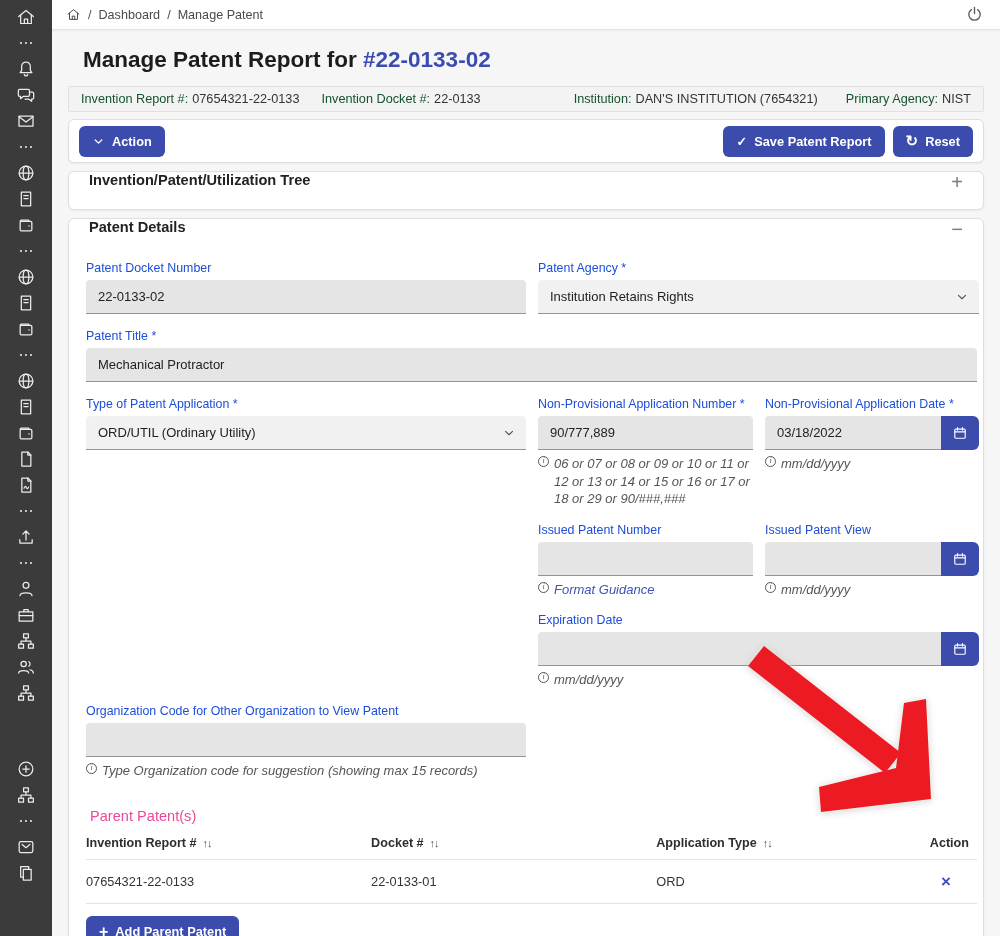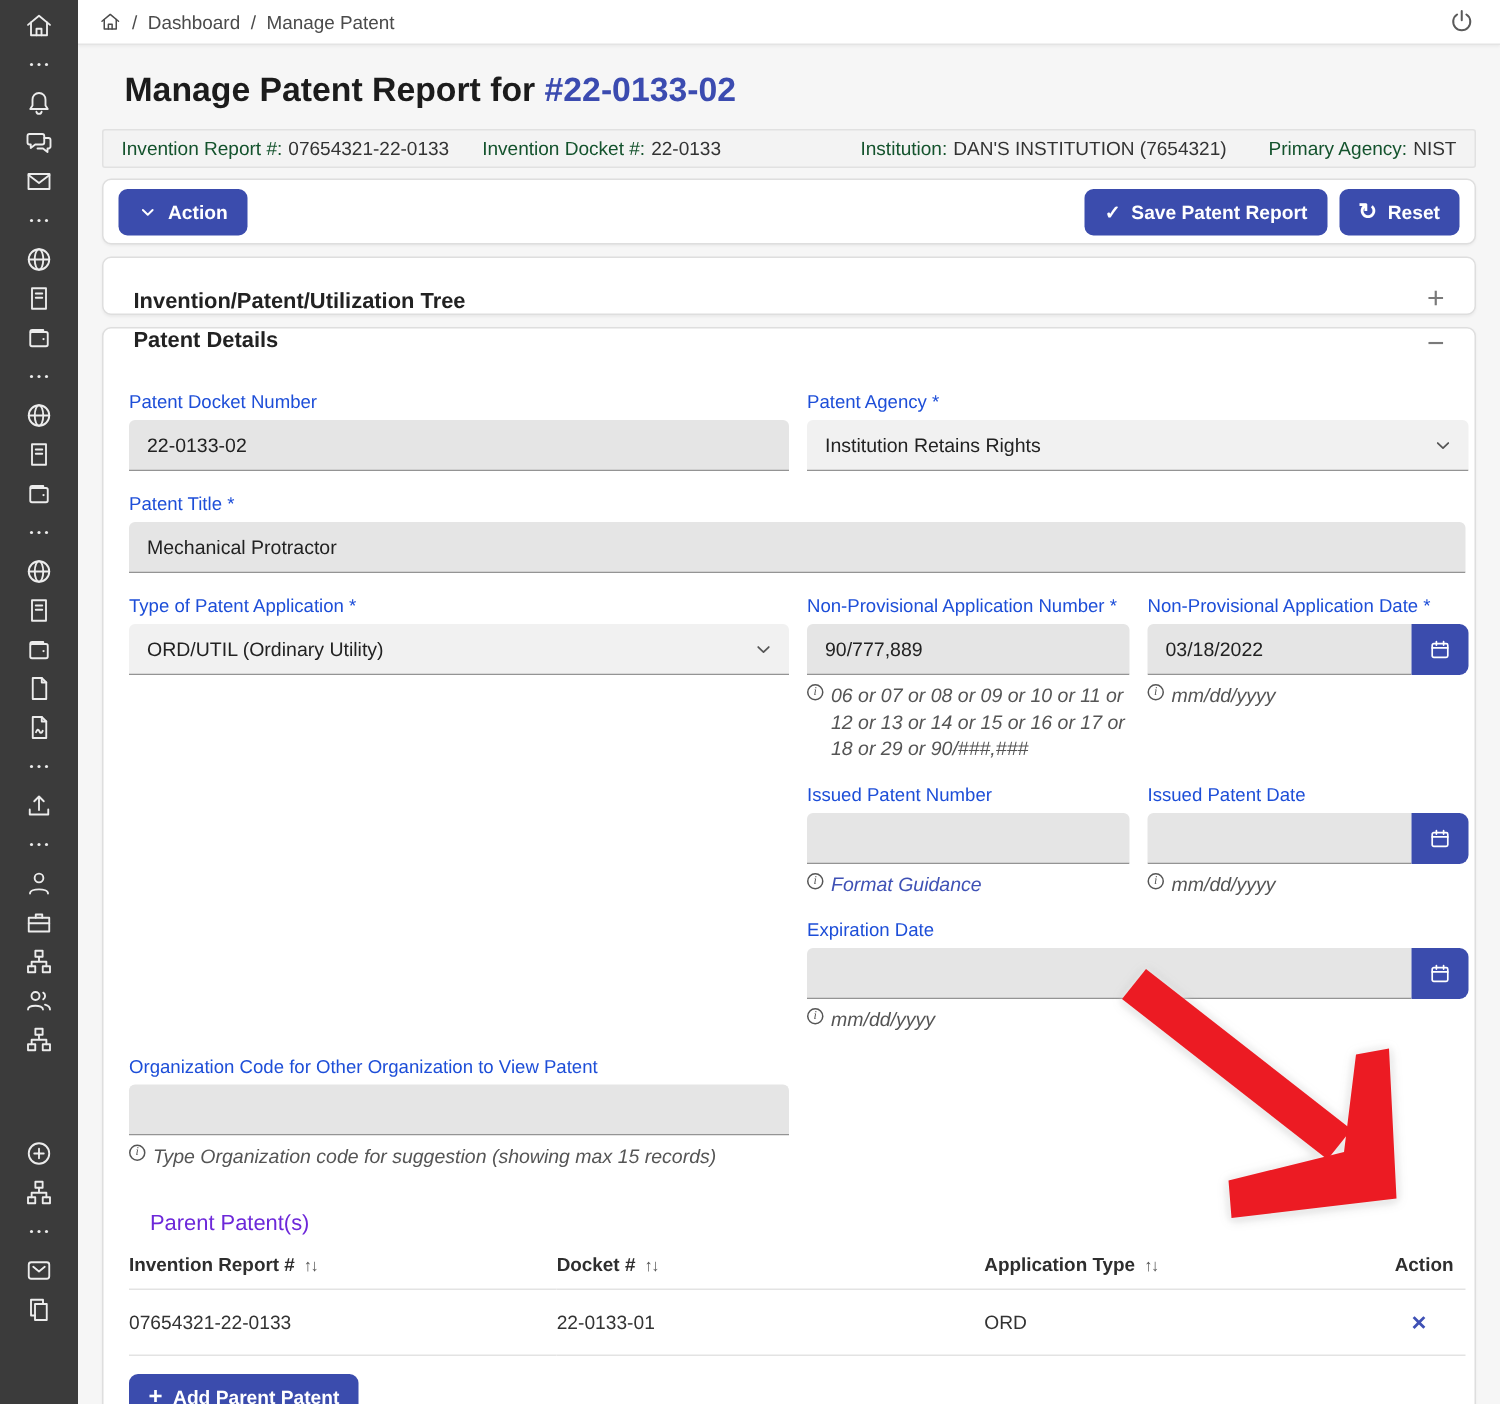--- a/index.html
+++ b/index.html
@@ -47,21 +47,21 @@
   .btn{display:inline-flex;align-items:center;gap:7px;background:#3b4cad;color:#fff;border:none;
        border-radius:6px;height:31px;padding:0 13px;font-size:12.8px;font-weight:bold;
        font-family:inherit;cursor:pointer}
   .btn svg{width:13px;height:13px;stroke:#fff;stroke-width:2.4;fill:none;
            stroke-linecap:round;stroke-linejoin:round}
   .check-icon::before{content:"✓"}
   .reset-icon::before{content:"↻";font-size:15px}
   .plus-sm::before{content:"+";font-size:16px}
   .spacer{flex:1}
 
-  .accordion{display:flex;align-items:flex-end;height:39px;padding:0 20px;cursor:pointer}
+  .accordion{display:flex;align-items:flex-start;height:39px;padding:0 20px;cursor:pointer}
   .acc-title{font-size:14.6px;font-weight:bold;color:#222}
   .acc-icon{margin-left:auto;color:#7a7a7a;font-size:20px;line-height:1;cursor:pointer}
   .plus-icon::before{content:"+"}
   .minus-icon::before{content:"−"}
 
   .details-header{display:flex;align-items:flex-start;height:42px;padding:0 20px}
   .form{padding:0 6px 0 17px}
   .frow{display:flex;gap:12px}
   .w-left{width:440px;flex:0 0 auto}
   .w-right{width:441px;flex:0 0 auto;display:flex;gap:12px}
@@ -85,21 +85,21 @@
            display:flex;align-items:center;justify-content:center;cursor:pointer;flex:0 0 auto}
   .cal-btn svg{width:16px;height:16px;stroke:#fff;stroke-width:1.7;fill:none;stroke-linecap:round}
   .hint{display:flex;gap:5px;margin-top:5px;font-size:13px;color:#555;font-style:italic;
         line-height:1.35;align-items:flex-start}
   .info-i{width:11px;height:11px;border:1px solid #555;border-radius:50%;flex:0 0 auto;
           display:flex;align-items:center;justify-content:center;font-size:8px;margin-top:1px;
           font-family:"Liberation Serif",serif}
   .info-i::before{content:"i"}
   .hint-link{color:#3f51b5;cursor:pointer}
 
-  .parent-heading{font-size:14.6px;color:#6d28d9;margin:14px 14px 0;font-weight:normal}
+  .parent-heading{font-size:14.6px;color:#ec4899;margin:14px 4px 0;font-weight:normal}
   table.pp{width:100%;border-collapse:collapse;margin-top:2px}
   .pp th{font-size:12.6px;color:#2e2e2e;text-align:left;font-weight:bold;
          padding:10px 0 9px;border-bottom:1px solid #e3e3e3}
   .pp td{font-size:12.8px;color:#333;padding:13px 0;border-bottom:1px solid #e3e3e3}
   .pp .c1{width:32%}.pp .c2{width:32%}.pp .c3{width:26%}
   .pp th.c4{width:10%;text-align:right;padding-right:8px}
   .pp td.c4{text-align:right;padding-right:26px}
   .sort-icon{color:#555;font-size:11px;margin-left:6px;font-weight:normal;letter-spacing:-1px;cursor:pointer}
   .sort-icon::before{content:"↑↓"}
   .x-icon{color:#3f51b5;font-size:17px;font-weight:bold;cursor:pointer;line-height:1}
@@ -480,21 +480,21 @@
           <div class="w-right">
             <div class="c215 fb">
               <label class="flabel">Issued Patent Number</label>
               <input class="finput" readonly="" value="" style="">
               <div class="hint">
                 <span class="info-i"></span>
                 <span class="hint-link">Format Guidance</span>
               </div>
             </div>
             <div class="c214 fb">
-              <label class="flabel">Issued Patent Date</label>
+              <label class="flabel">Issued Patent View</label>
               <div class="dategroup">
                 <input class="finput" readonly="" value="" style="">
                 <button class="cal-btn">
                   <svg viewBox="0 0 24 24">
                       <rect x="4.2" y="6.2" width="15.6" height="13.6" rx="1.6"></rect>
                       <path d="M4.2 10.4 H19.8 M8.4 4 V7.6 M15.6 4 V7.6"></path>
                     </svg>
                 </button>
               </div>
               <div class="hint">

